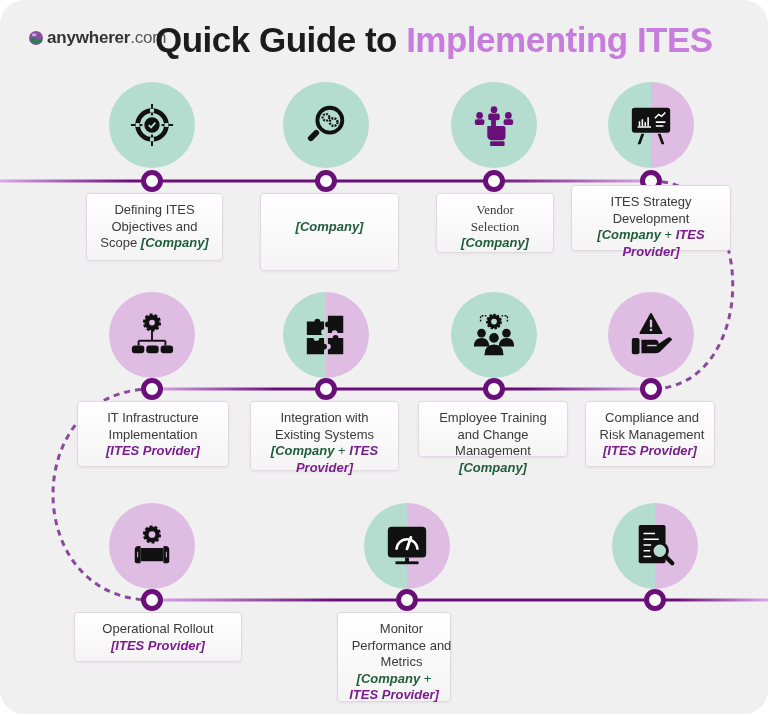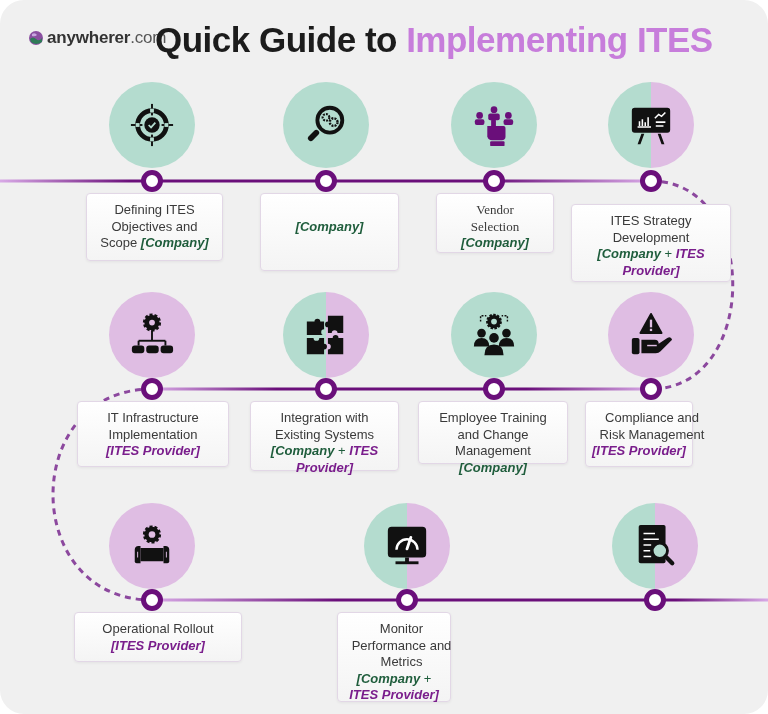--- a/index.html
+++ b/index.html
@@ -137,21 +137,21 @@
     <span class="who co">[Company]</span>
   </div>
   <div class="card" style="left:260px;top:193px;width:139px;height:78px;">
     <br>
     <span class="who co">[Company]</span>
   </div>
   <div class="card" style="left:436px;top:193px;width:118px;height:60px;">
     <span style="display:inline-block;width:70px;font-family:Liberation Serif, serif;">Vendor Selection</span><br>
     <span class="who co">[Company]</span>
   </div>
-  <div class="card" style="left:571px;top:204px;width:160px;height:78px;">
+  <div class="card" style="left:571px;top:185px;width:160px;height:66px;">
     <span style="display:inline-block;width:100px;">ITES Strategy Development</span><br>
     <span class="who co">[Company</span><span class="plus"> + </span><span class="who pr">ITES Provider]</span>
   </div>
 
   <div class="circle c-purple" style="left:109px;top:292px;">
     <svg viewBox="0 0 48 48">
       <circle cx="24" cy="11" r="8" fill="#111" stroke="#111" stroke-width="3" stroke-dasharray="3 2"></circle>
       <circle cx="24" cy="11" r="3" fill="#dfbde3"></circle>
       <g stroke="#111" stroke-width="2" fill="none">
         <line x1="24" y1="19" x2="24" y2="30"></line>
@@ -206,25 +206,25 @@
   <div class="dot" style="left:640px;top:378px;"></div>
 
   <div class="card" style="left:77px;top:401px;width:152px;height:66px;">
     <span style="display:inline-block;width:110px;">IT Infrastructure Implementation</span><br>
     <span class="who pr">[ITES Provider]</span>
   </div>
   <div class="card" style="left:250px;top:401px;width:149px;height:70px;">
     <span style="display:inline-block;width:115px;">Integration with Existing Systems</span><br>
     <span class="who co">[Company</span><span class="plus"> + </span><span class="who pr">ITES Provider]</span>
   </div>
-  <div class="card" style="left:418px;top:401px;width:150px;height:63px;">
+  <div class="card" style="left:418px;top:401px;width:150px;height:56px;">
     <span style="display:inline-block;width:125px;">Employee Training and Change Management</span><br>
     <span class="who co">[Company]</span>
   </div>
-  <div class="card" style="left:585px;top:401px;width:108px;height:66px;">
+  <div class="card" style="left:585px;top:401px;width:130px;height:66px;">
     <span style="display:inline-block;width:120px;">Compliance and Risk Management</span><br>
     <span class="who pr">[ITES Provider]</span>
   </div>
 
   <div class="circle c-purple" style="left:109px;top:503px;">
     <svg viewBox="0 0 48 48">
       <circle cx="24" cy="12" r="8" fill="#111" stroke="#111" stroke-width="3" stroke-dasharray="3 2"></circle>
       <circle cx="24" cy="12" r="3.5" fill="#dfbde3"></circle>
       <path d="M12 26 h24 v14 h-24z" fill="#111"></path>
       <path d="M6 28 q0 -4 4 -4 l2 0 v18 h-4 q-2 0 -2 -2z" fill="#111"></path>

